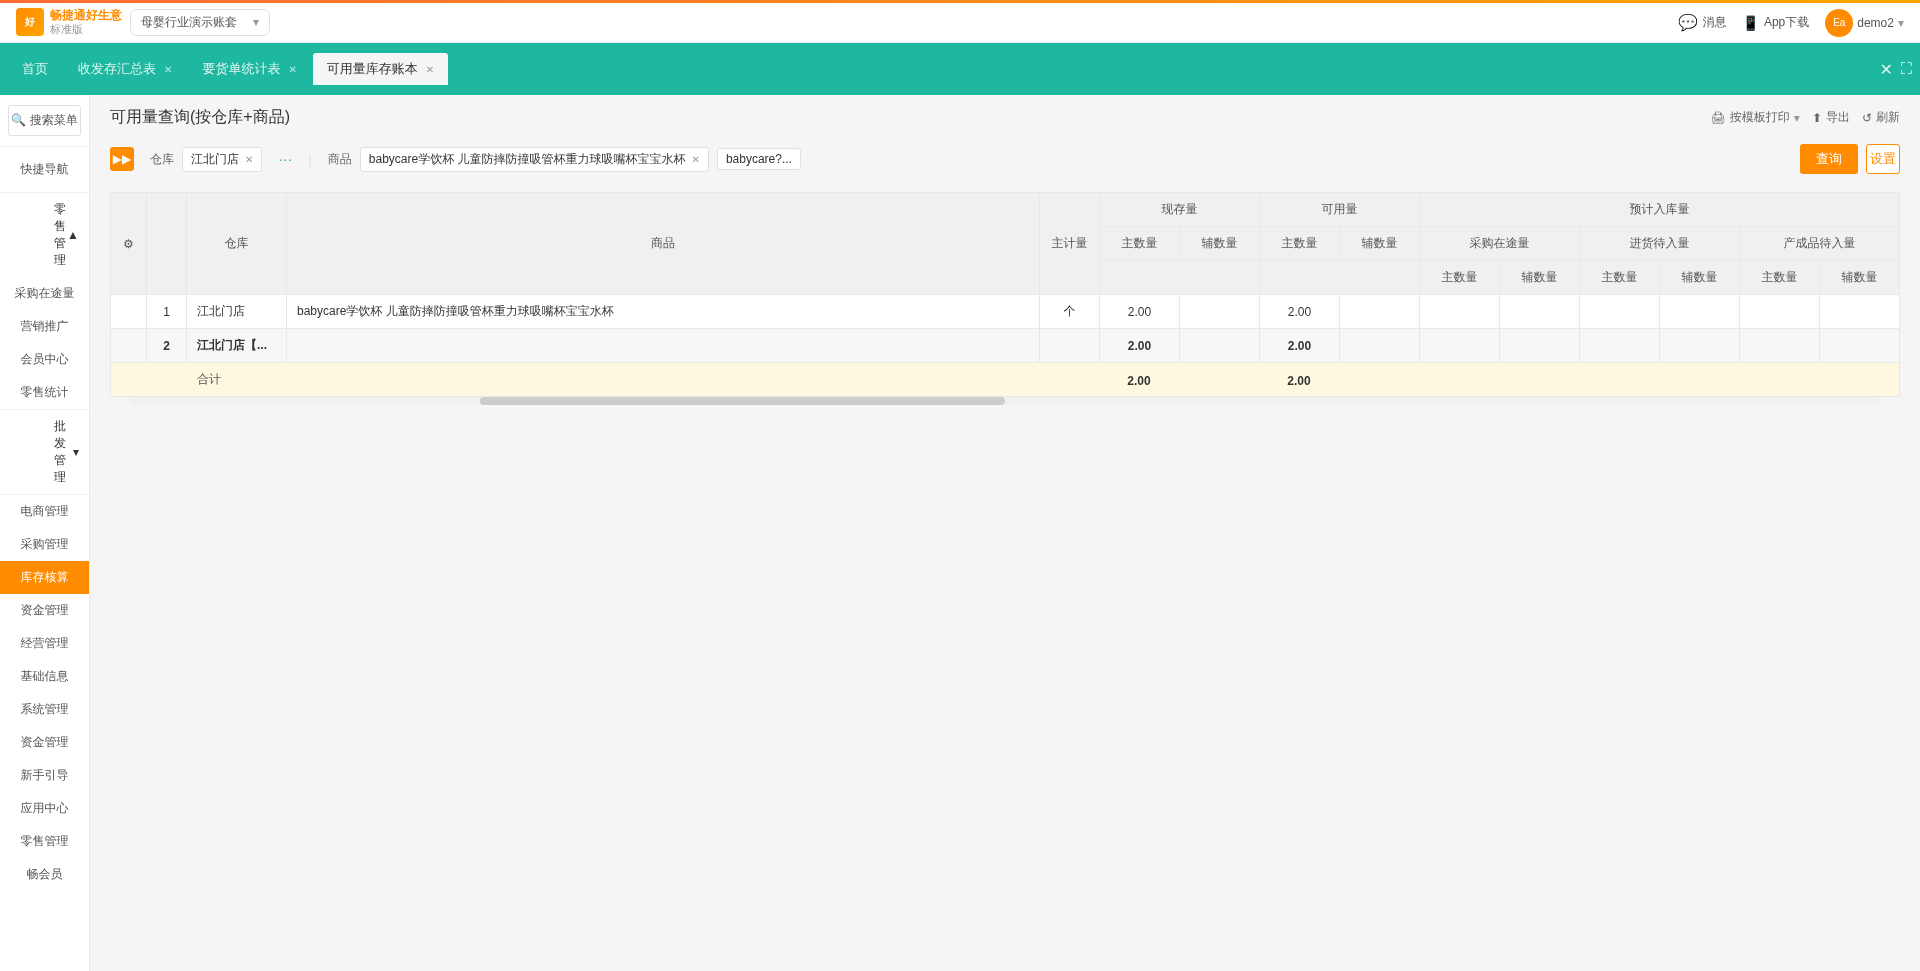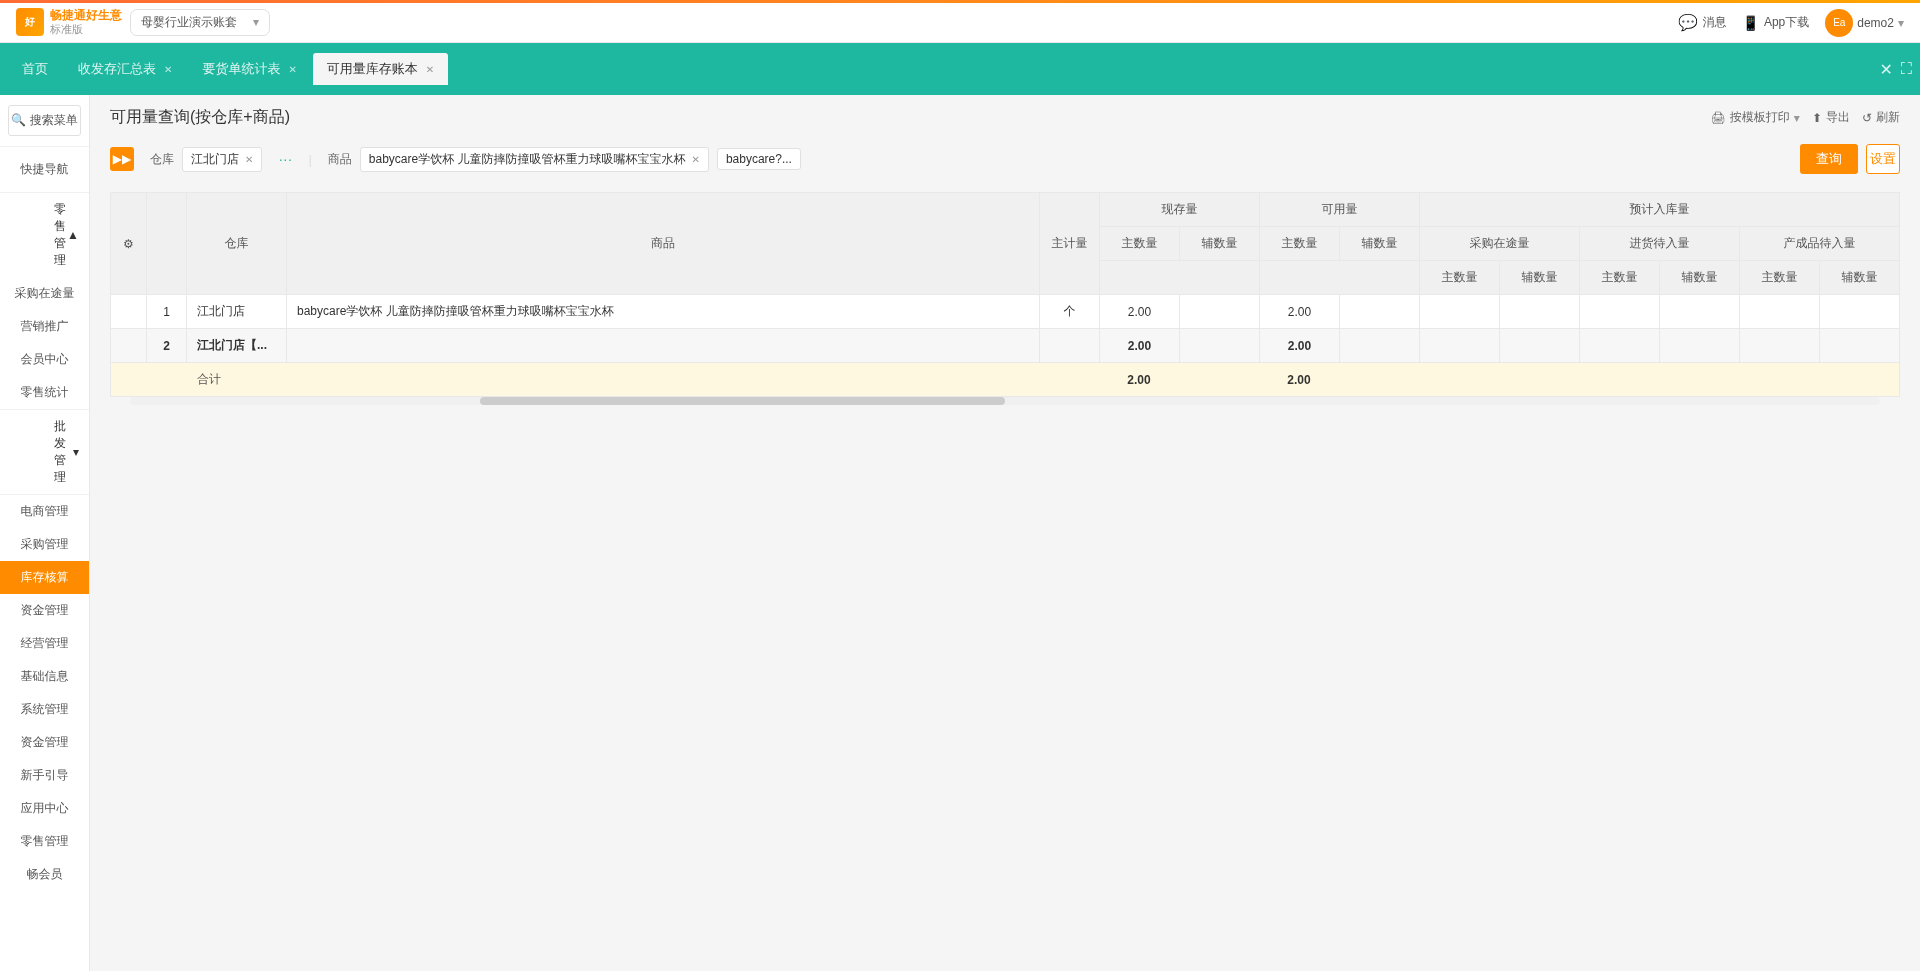--- a/index.html
+++ b/index.html
@@ -347,21 +347,21 @@
             <td></td>
             <td></td>
             <td></td>
             <td></td>
             <td></td>
             <td></td>
           </tr>
         </tbody>
       </table>
 
-      <div style="background:#fff8e0; border:1px solid #e8e8e8; border-top:none; display:flex; align-items:center; padding:8px 0;">
+      <div style="background:#fff8e0; border:1px solid #e8e8e8; border-top:none; display:flex; align-items:flex-end; padding:8px 0;">
         <div style="width:36px;"></div>
         <div style="width:40px;"></div>
         <div style="width:100px; padding-left:10px; font-size:12px; color:#555;">合计</div>
         <div style="flex:1;"></div>
 
         <div style="width:60px;"></div>
 
         <div style="width:80px; text-align:center; font-weight:bold; font-size:12px;">2.00</div>
         <div style="width:80px;"></div>
 

